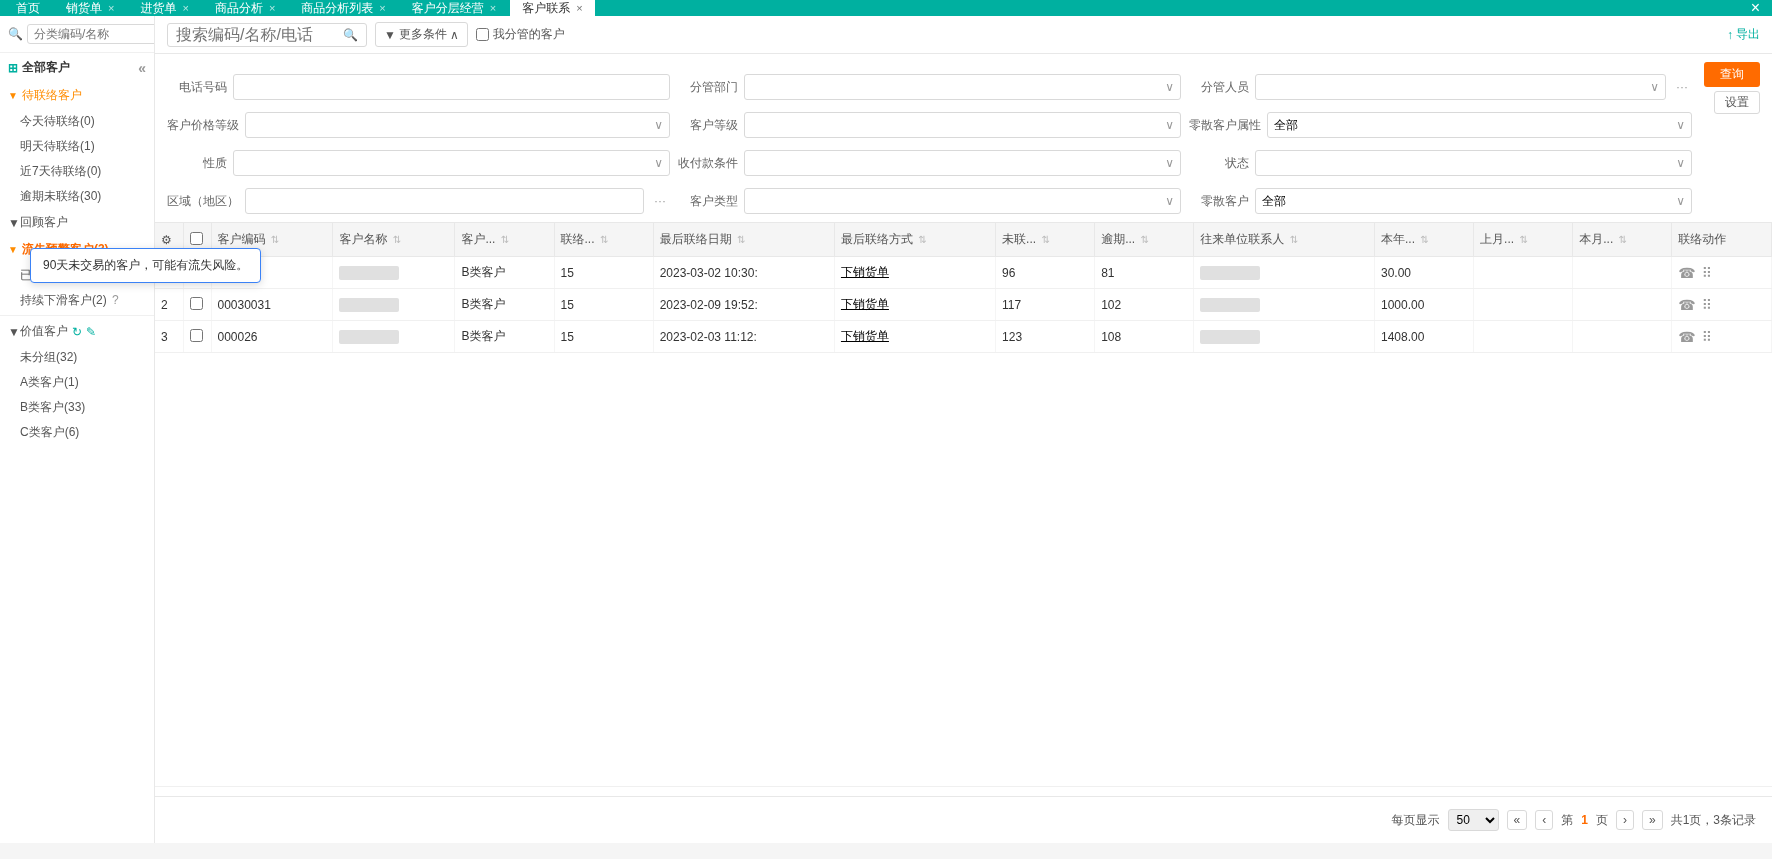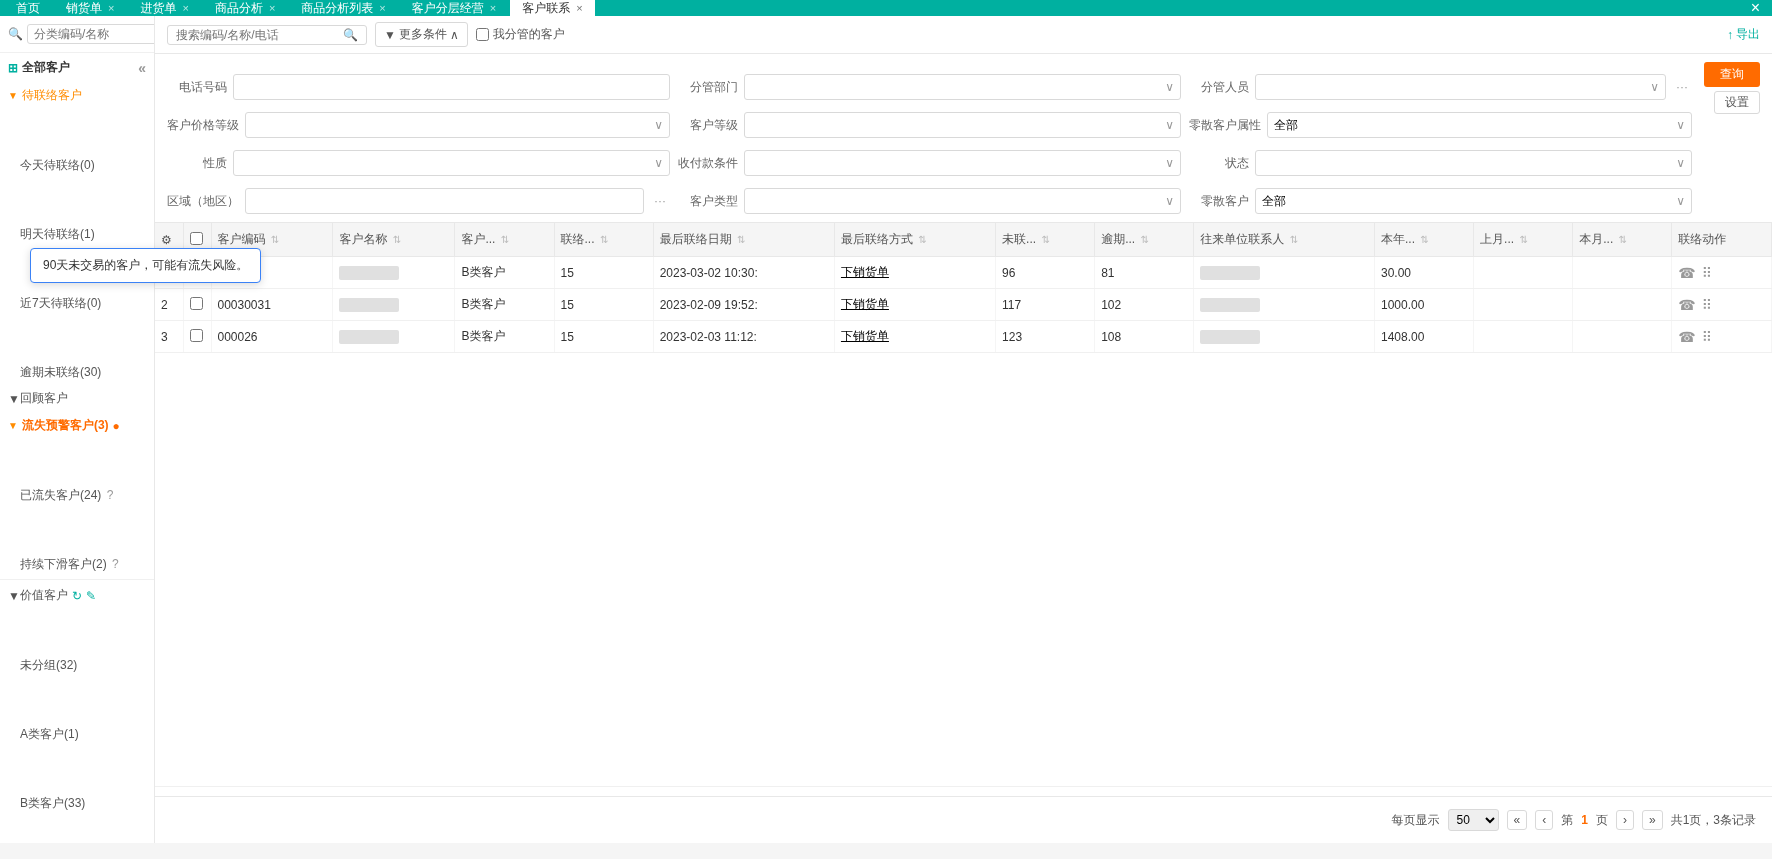--- a/index.html
+++ b/index.html
@@ -103,21 +103,20 @@
     }
     .sidebar-group-title .arrow {
       margin-right: 4px;
       font-size: 10px;
     }
     .sidebar-item {
       padding: 4px 8px 4px 20px;
       color: #555;
       cursor: pointer;
       font-size: 12px;
-      margin-top: 44px;
     }
     .sidebar-group-title2 {
       display: flex;
       align-items: center;
       padding: 5px 8px;
       color: #555;
       font-size: 12px;
       cursor: pointer;
     }
     .sidebar-divider {
@@ -480,21 +479,21 @@
     </div>
     <div class="sidebar-item">
       <span>C类客户(6)</span>
     </div>
   </div>
 
   <div class="content">
 
     <div class="toolbar">
       <div class="toolbar-search">
-        <input type="text" style="width: 100%; border: none; outline: none; font-size: 12px;" placeholder="搜索编码/名称/电话">
+        <input type="text" style="width: 100%; border: none; outline: none; font-size: 16px;" placeholder="搜索编码/名称/电话">
         <span class="icon" style="color:#ff6b00;">🔍</span>
       </div>
       <div class="filter-btn">
         <span>▼</span>
         <span>更多条件</span>
         <span>∧</span>
       </div>
       <label class="checkbox-label">
         <input type="checkbox" style="">
         <span>我分管的客户</span>

